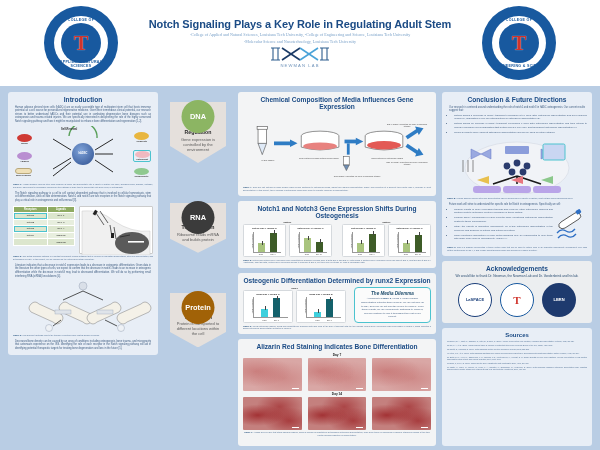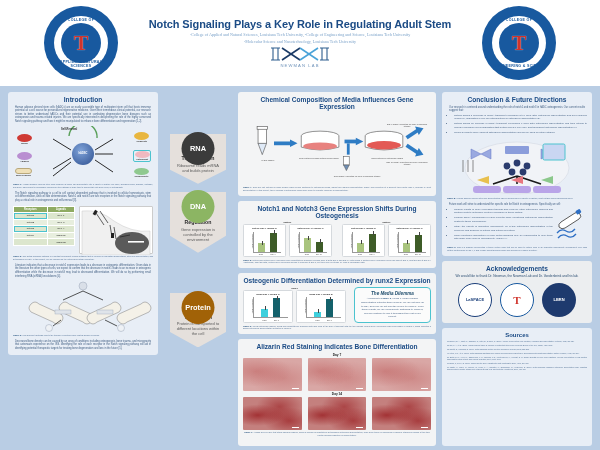--- a/index.html
+++ b/index.html
@@ -364,33 +364,33 @@
           <b>Figure 3:</b>
           <span>How different methods lead to the therapy of multiple bone related injuries or illness.</span>
         </div>
 
         <div class="body-text" style="margin-top:3px">Decreased bone density can be caused by an array of conditions including osteoporosis, bone trauma, and microgravity that astronauts experience on the ISS. Identifying the role of each receptor in the Notch signaling pathway will aid in identifying potential therapeutic targets for treating bone degeneration and loss in the future [5].</div>
       </div>
     </div>
 
     <div class="col-mid">
 
+      <div class="dogma-block" style="margin-top:6px">
+        <div class="dogma-circle" style="background:#8cb563">DNA</div>
+        <div class="dogma-arrow">
+          <div class="dogma-h">Genome Regulation</div>
+          <div class="dogma-p">Gene expression is controlled by the environment</div>
+        </div>
+      </div>
+
       <div class="dogma-block" style="margin-top:38px">
         <div class="dogma-circle" style="background:#3b3b3b">RNA</div>
         <div class="dogma-arrow">
           <div class="dogma-h">Transcription</div>
           <div class="dogma-p">Ribosome reads mRNA and builds protein</div>
-        </div>
-      </div>
-
-      <div class="dogma-block" style="margin-top:6px">
-        <div class="dogma-circle" style="background:#8cb563">DNA</div>
-        <div class="dogma-arrow">
-          <div class="dogma-h">Genome Regulation</div>
-          <div class="dogma-p">Gene expression is controlled by the environment</div>
         </div>
       </div>
 
       <div class="dogma-block" style="margin-top:38px">
         <div class="dogma-circle" style="background:#a16207">Protein</div>
         <div class="dogma-arrow">
           <div class="dogma-h">Translation</div>
           <div class="dogma-p">Protein is transported to different locations within the cell</div>
         </div>
       </div>

